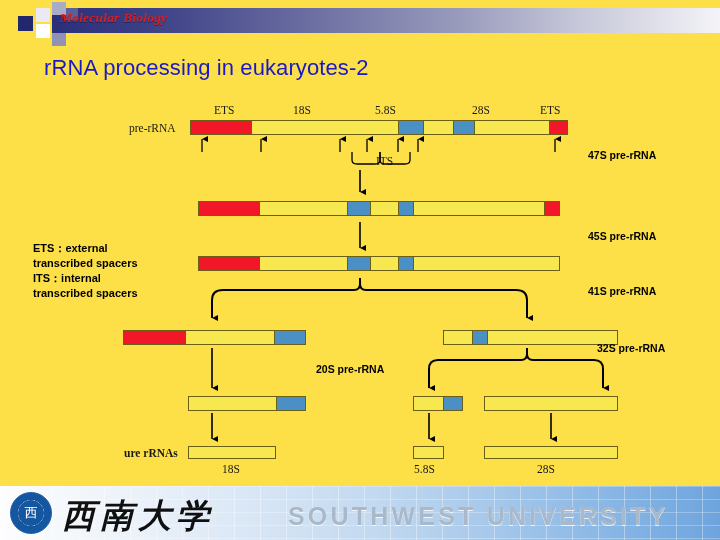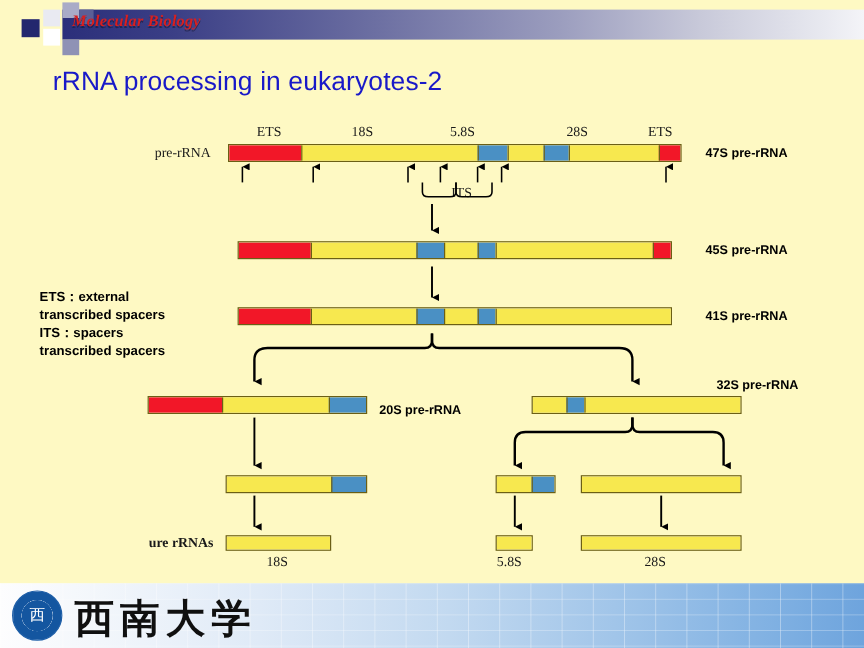--- a/index.html
+++ b/index.html
@@ -2,21 +2,21 @@
 <html><head>
 <meta charset="utf-8">
 <style>
   * { box-sizing: border-box; margin: 0; padding: 0; }
   html, body {
     width: 720px; height: 540px;
     background: #ffffff;
     font-family: "Liberation Sans", sans-serif;
     overflow: hidden;
   }
-  #slide { position: relative; width: 720px; height: 540px; background: #fef9c3; }
+  #slide { position: relative; width: 720px; height: 540px; background: #fde047; }
 
   
   .hdr-band {
     position: absolute; left: 52px; top: 8px; width: 668px; height: 25px;
     background: linear-gradient(to right, #2b2f7a 0%, #3b3f86 14%, #6e71a3 40%, #9b9dbe 62%, #c9cada 80%, #e8e9f0 95%, #f4f4f8 100%);
   }
   .hdr-title {
     position: absolute; left: 60px; top: 10px;
     font-family: "Liberation Serif", serif;
     font-style: italic; font-weight: bold;
@@ -49,21 +49,21 @@
   .red { background: #f21728; }
   .yel { background: #f7e84f; }
   .blu { background: #4a90c4; }
 
   .lab {
     position: absolute; font-family: "Liberation Serif", serif;
     font-size: 11.5px; color: #1a1a1a; white-space: nowrap;
   }
   .lab-bold {
     position: absolute; font-family: "Liberation Sans", sans-serif;
-    font-size: 10.5px; font-weight: bold; color: #000; white-space: nowrap;
+    font-size: 10.5px; font-weight: bold; color: #000; white-space: nowrap; margin-top: 27px;
   }
   .legend {
     position: absolute; font-family: "Liberation Sans", sans-serif;
     font-size: 11px; font-weight: bold; color: #000;
     line-height: 15px; white-space: pre;
   }
 
   svg.ov { position: absolute; left: 0; top: 0; width: 720px; height: 480px; overflow: visible; }
 
   
@@ -87,21 +87,21 @@
   }
   .seal-inner {
     width: 26px; height: 26px; border-radius: 50%;
     background: #1456a0; color: #ffffff;
     font-family: "Liberation Serif", serif; font-size: 13px;
     display: flex; align-items: center; justify-content: center;
   }
   .cn-name {
     position: absolute; left: 62px; top: 8px;
     font-family: "Liberation Serif", serif; font-weight: bold;
-    font-size: 33px; color: #101010;
+    font-style: italic; font-size: 33px; color: #101010;
     letter-spacing: 5px; white-space: nowrap;
   }
   .en-name {
     position: absolute; left: 288px; top: 16px;
     font-family: "Liberation Sans", sans-serif; font-weight: bold;
     font-size: 25px; letter-spacing: 3.2px;
     color: #aab9c9; white-space: nowrap;
     text-shadow: 0 1px 0 rgba(255,255,255,.8);
   }
 </style>
@@ -118,21 +118,21 @@
   <div class="sq sq-e"></div>
   <div class="sq sq-f"></div>
   <div class="hdr-title">Molecular Biology</div>
 
   <div class="slide-title">rRNA processing in eukaryotes-2</div>
 
   <div id="fig">
 
     <div class="legend" style="left:33px; top:241px;">ETS：external</div>
     <div class="legend" style="left:33px; top:256px;">transcribed spacers</div>
-    <div class="legend" style="left:33px; top:271px;">ITS：spacers</div>
+    <div class="legend" style="left:33px; top:271px;">ITS：internal</div>
     <div class="legend" style="left:33px; top:286px;">transcribed spacers</div>
 
     <div class="lab" style="left:129px; top:122px;">pre-rRNA</div>
     <div class="lab" style="left:214px; top:104px;">ETS</div>
     <div class="lab" style="left:293px; top:104px;">18S</div>
     <div class="lab" style="left:375px; top:104px;">5.8S</div>
     <div class="lab" style="left:472px; top:104px;">28S</div>
     <div class="lab" style="left:540px; top:104px;">ETS</div>
 
     <div class="bar" style="left:190px; top:120px; width:378px;">
@@ -261,15 +261,16 @@
       </g>
     </svg>
   </div>
 
   <div class="footer">
     <div class="footer-grid"></div>
     <div class="seal">
       <div class="seal-inner">西</div>
     </div>
     <div class="cn-name">西南大学</div>
+    <div class="en-name">SOUTHWEST UNIVERSITY</div>
   </div>
 
 </div>
 
 </body></html>

